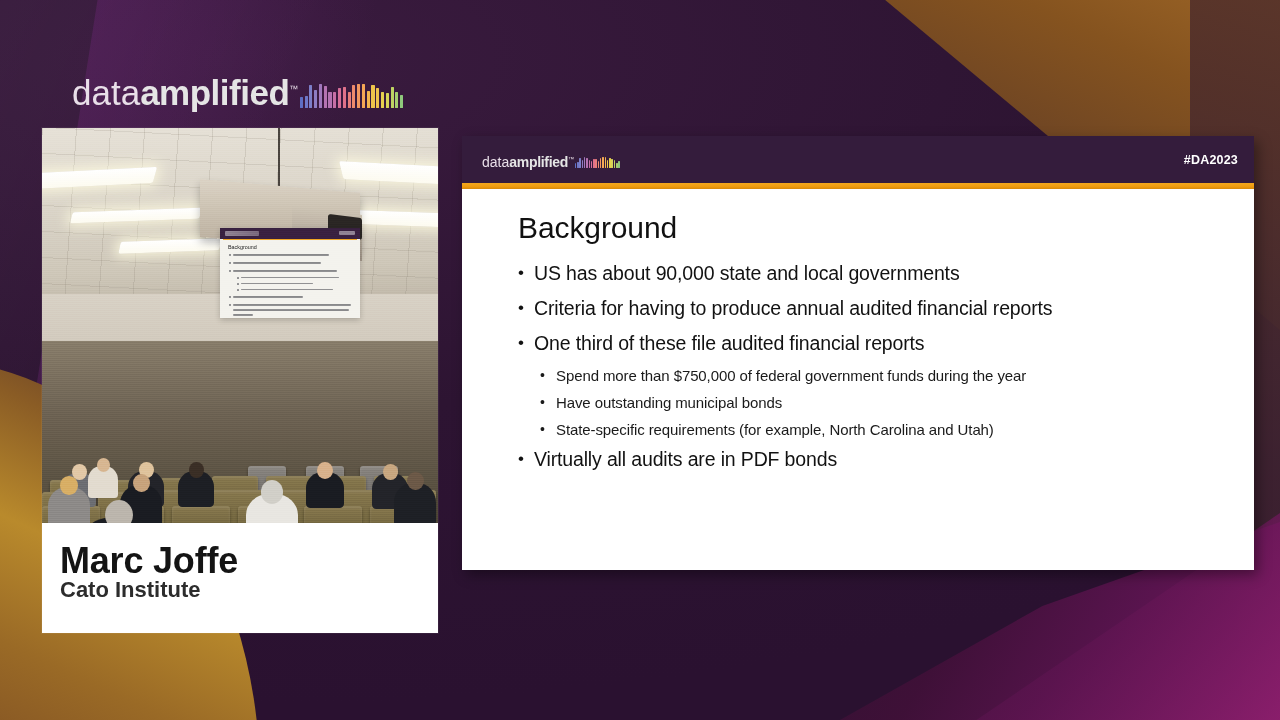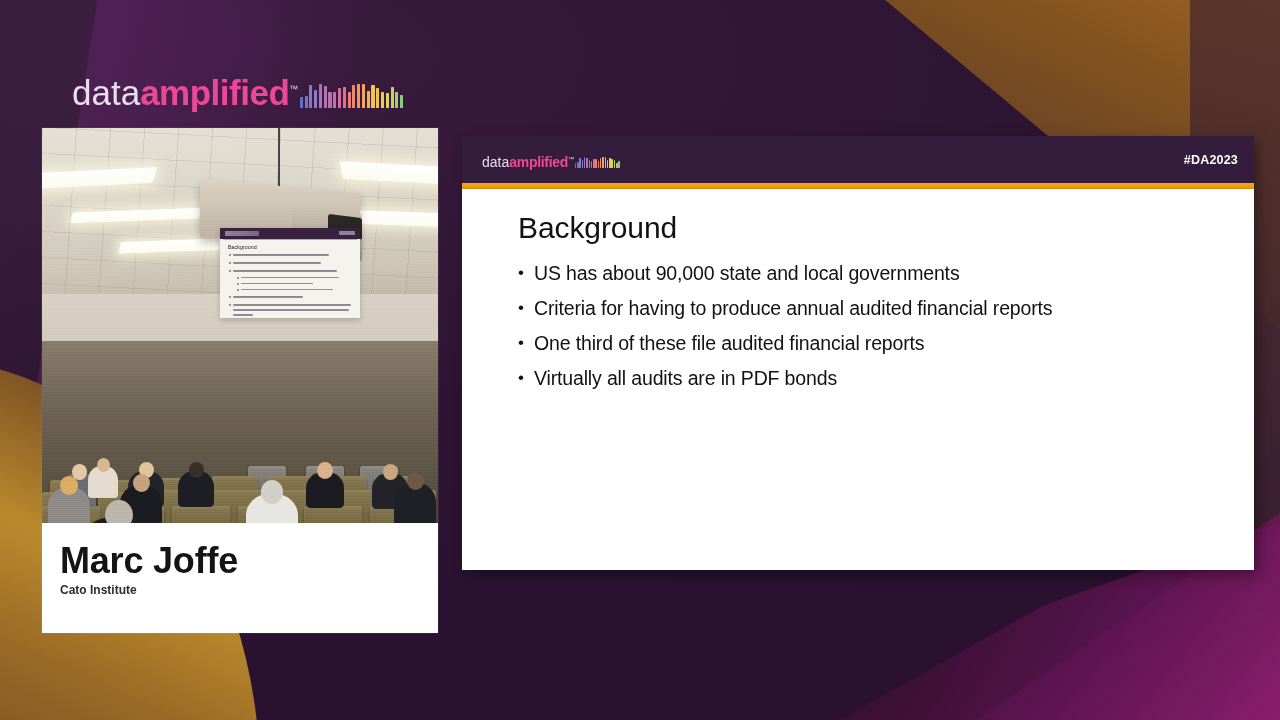--- a/index.html
+++ b/index.html
@@ -78,21 +78,21 @@
   
   #brand-logo{
     position:absolute; left:72px; top:64px;
     display:flex; align-items:flex-end; height:46px;
   }
   .logo-word{
     font-size:35px; line-height:35px; letter-spacing:-0.5px; white-space:nowrap;
     color:#ffffff;
   }
   .logo-thin{ font-weight:300; color:#e9dfe9; letter-spacing:0px;}
-  .logo-bold{ font-weight:700; color:#ec4899; }
+  .logo-bold{ font-weight:700; color:#e5e5e5; }
   .logo-tm{ font-size:9px; vertical-align:super; font-weight:400; color:#e6dbe6;}
   .eq{
     display:flex; align-items:flex-end; gap:1.7px; height:30px; margin-left:2px; margin-bottom:2px;
   }
   .eq i{ display:block; width:3.1px; border-radius:.5px; }
 
   #brand-logo .eq{ height:32px; }
 
   
   #photo-panel{
@@ -230,21 +230,21 @@
   
   #name-card{
     position:absolute; left:0; top:395px; width:396px; height:110px;
     background:#ffffff;
     padding:22px 0 0 18px;
   }
   #speaker-name{
     font-size:36px; font-weight:700; color:#141414; line-height:32px; letter-spacing:-0.2px;
   }
   #speaker-org{
-    font-size:12px; font-weight:700; color:#2c2c2c; line-height:24px; margin-top:1px;
+    font-size:22px; font-weight:700; color:#2c2c2c; line-height:24px; margin-top:1px;
   }
 
   
   #slide{
     position:absolute; left:462px; top:136px; width:792px; height:434px;
     background:#ffffff;
     box-shadow: 4px 5px 12px rgba(0,0,0,.38);
   }
   #slide-header{
     position:absolute; left:0; top:0; width:100%; height:47px;
@@ -474,17 +474,22 @@
       <div id="slide-hashtag">#DA2023</div>
     </div>
     <div id="slide-rule"></div>
 
     <div id="slide-body">
       <div id="slide-title">Background</div>
       <ul class="bl" id="bullet-list">
           <li class="b1">US has about 90,000 state and local governments</li>
           <li class="b1">Criteria for having to produce annual audited financial reports</li>
           <li class="b1">One third of these file audited financial reports</li>
+          <ul class="bl2">
+            <li class="b2">Spend more than $750,000 of federal government funds during the year</li>
+            <li class="b2">Have outstanding municipal bonds</li>
+            <li class="b2">State-specific requirements (for example, North Carolina and Utah)</li>
+          </ul>
           <li class="b1">Virtually all audits are in PDF bonds</li>
         </ul>
     </div>
   </div>
 </div>
 
 </body></html>

